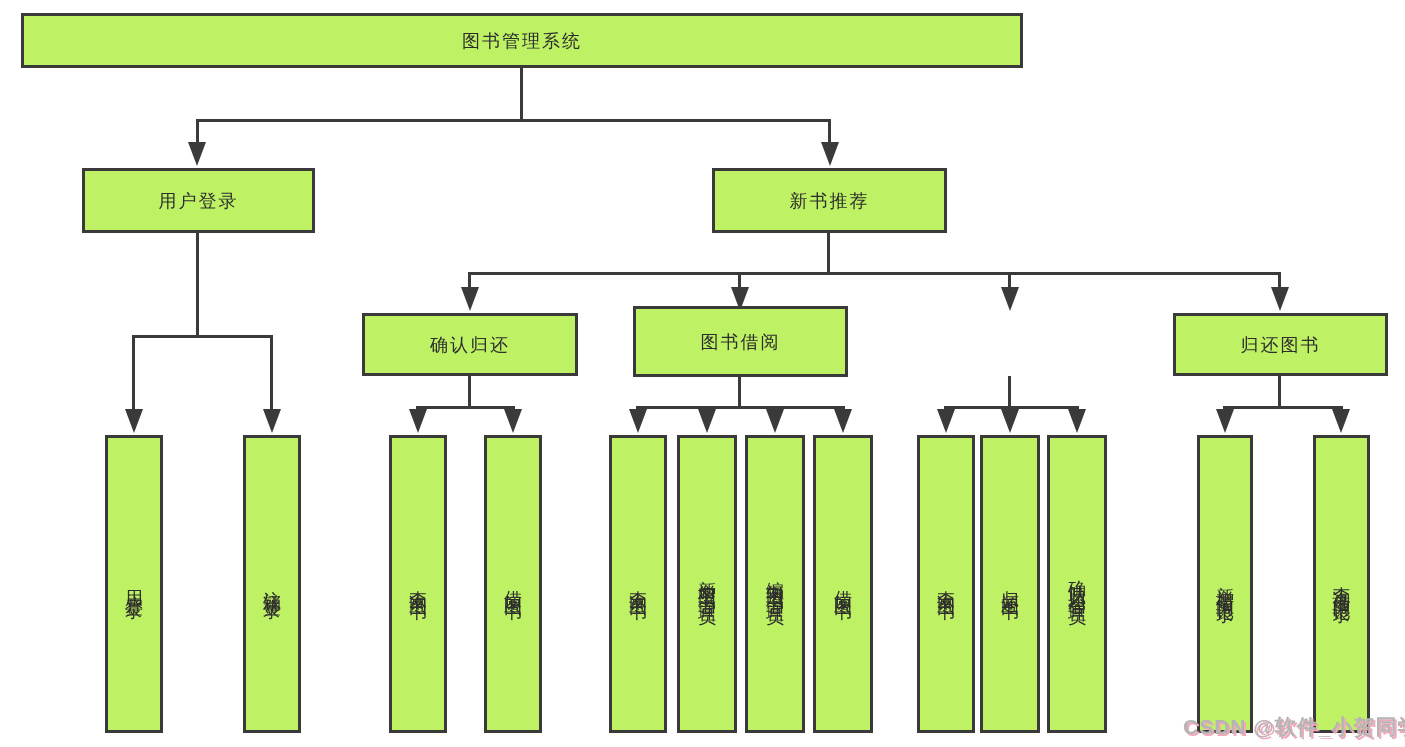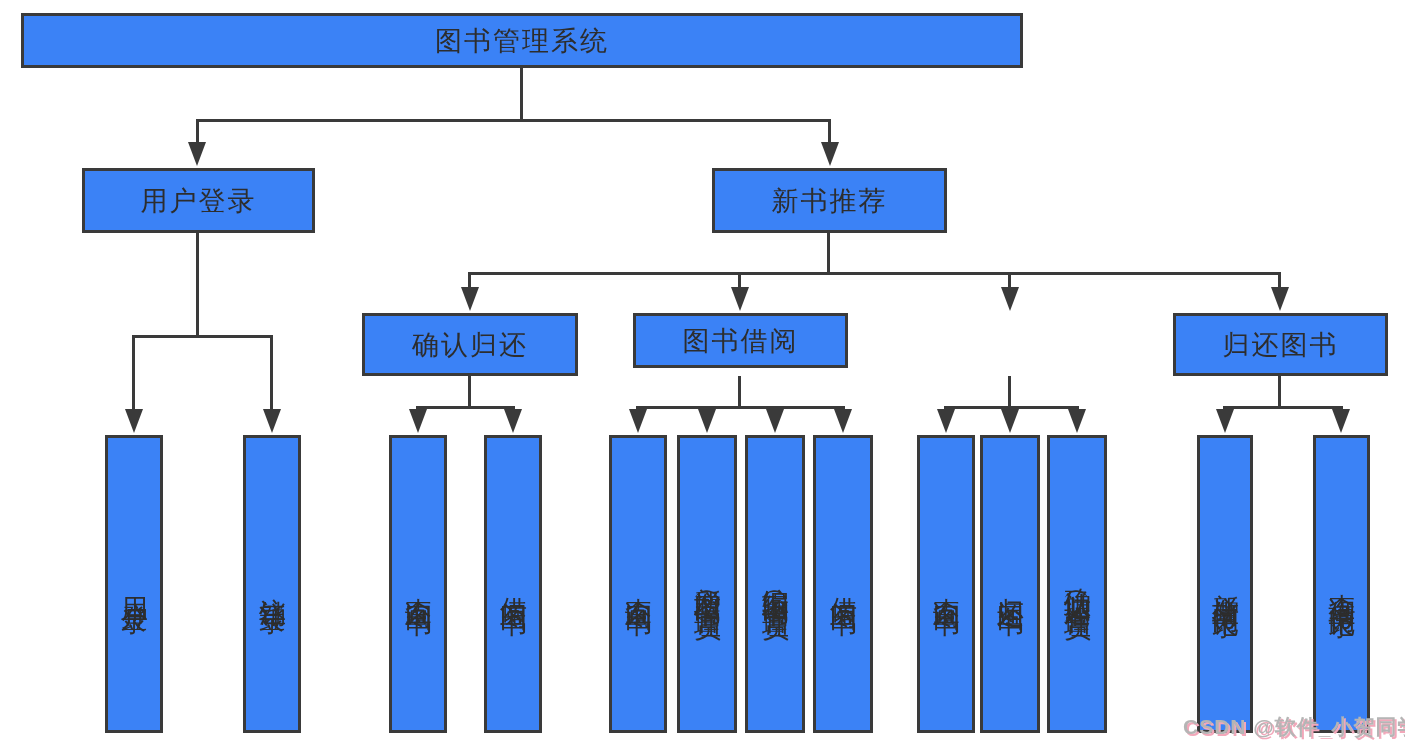--- a/index.html
+++ b/index.html
@@ -10,27 +10,27 @@
   }
   .canvas {
     position: relative;
     width: 1405px; height: 747px;
     background: #ffffff;
   }
   
   .node {
     position: absolute;
     box-sizing: border-box;
-    background: #3b82f6;
+    background: #bef264;
     border: 3px solid #3a3a3a;
     display: flex;
     align-items: center;
     justify-content: center;
     color: #2d2d2d;
-    font-size: 27px;
+    font-size: 18px;
     letter-spacing: 2px;
     white-space: nowrap;
   }
   .node .vlabel {
     writing-mode: vertical-rl;
     text-orientation: mixed;
     line-height: 1;
     letter-spacing: 4px;
     white-space: nowrap;
   }
@@ -92,21 +92,21 @@
   <div class="vline" style="left:1008px; top:272px; height:17px;"></div>
   <div class="vline" style="left:1278px; top:272px; height:17px;"></div>
   <div class="arrow" style="left:461px; top:287px;"></div>
   <div class="arrow" style="left:731px; top:287px;"></div>
   <div class="arrow" style="left:1001px; top:287px;"></div>
   <div class="arrow" style="left:1271px; top:287px;"></div>
 
   <div class="node" style="left:362px; top:313px; width:216px; height:63px;">
     <span>确认归还</span>
   </div>
-  <div class="node" style="left:633px; top:313px; width:215px; height:55px;">
+  <div class="node" style="left:633px; top:306px; width:215px; height:71px;">
     <span>图书借阅</span>
   </div>
   <div class="node" style="left:1173px; top:313px; width:215px; height:63px;">
     <span>归还图书</span>
   </div>
 
   <div class="vline" style="left:468px; top:376px; height:33px;"></div>
   <div class="hline" style="left:416px; top:406px; width:99px;"></div>
   <div class="arrow" style="left:409px; top:409px;"></div>
   <div class="arrow" style="left:504px; top:409px;"></div>

